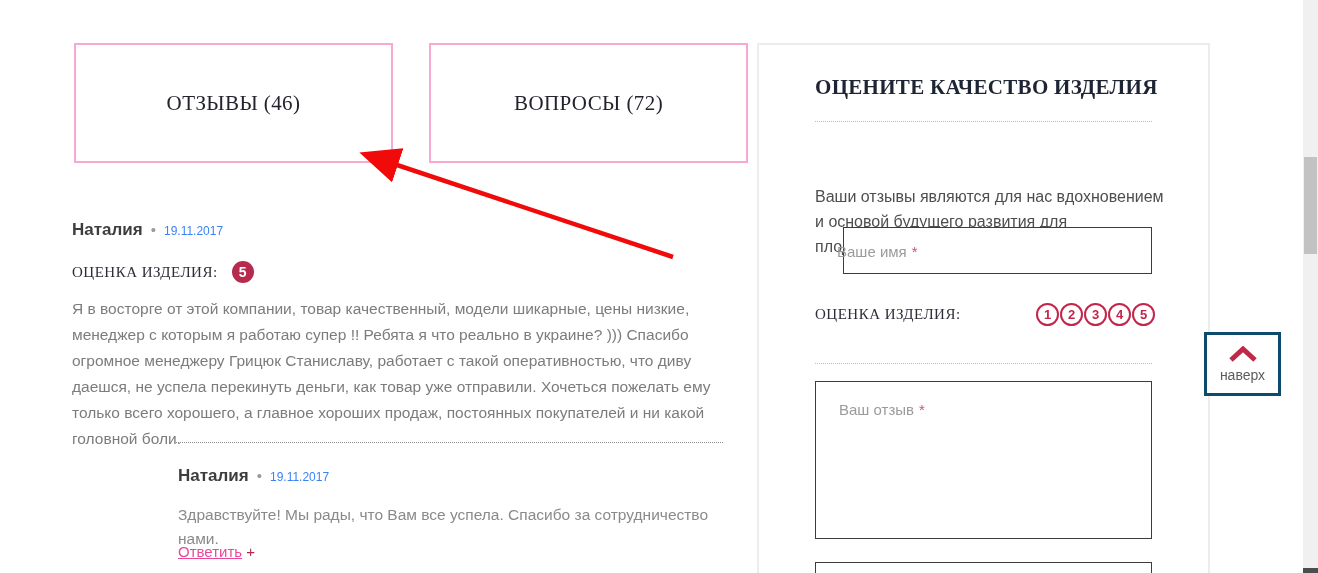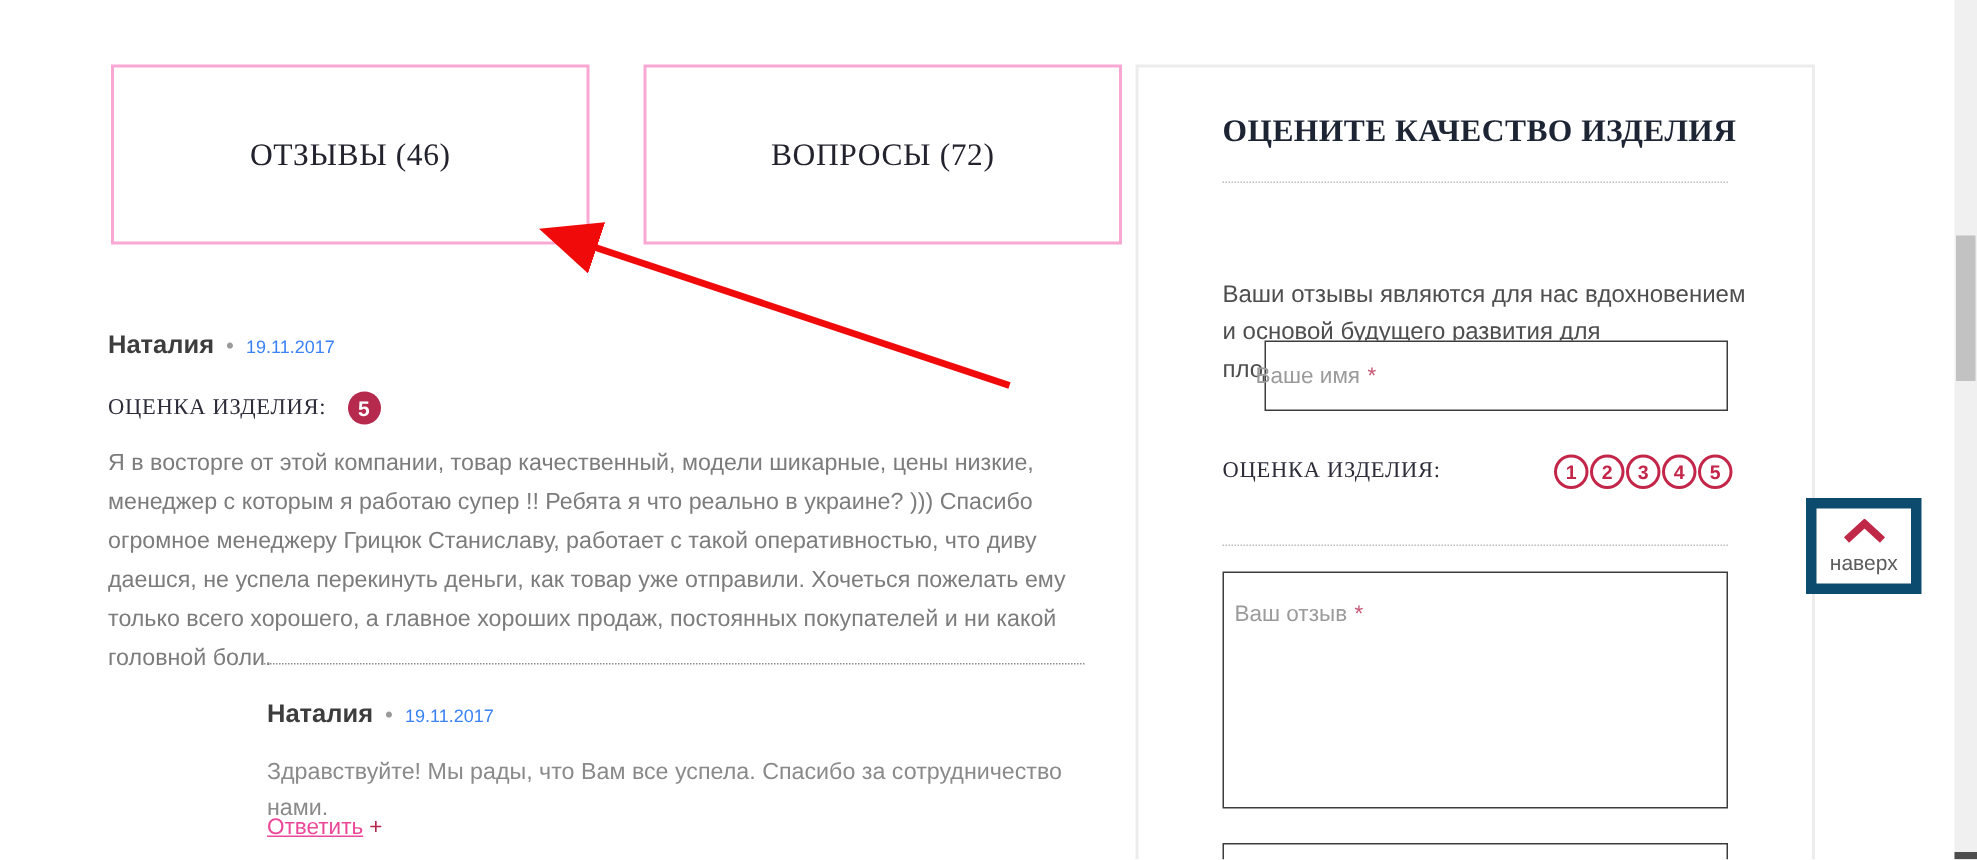--- a/index.html
+++ b/index.html
@@ -80,40 +80,40 @@
   .field input, .field textarea {
     width:100%; height:100%; border:1.5px solid #3c3c3c; background:#fff;
     font-family:"Liberation Sans", sans-serif; font-size:15px; color:#444;
     padding:12px 20px; outline:none; resize:none; display:block;
   }
   #name-field { top:182px; height:47px;padding-left:28px; }
   #review-field { top:336px; height:158px; }
   #extra-field { top:517px; height:60px; }
   .fake-ph { position:absolute; pointer-events:none; font-size:15px; color:#9b9b9b; }
   #name-field .fake-ph { left:22px; top:50%; transform:translateY(-50%); }
-  #review-field .fake-ph { left:8px; top:20px;text-align:center; }
+  #review-field .fake-ph { left:24px; top:20px;text-align:center; }
   .req-mark { color:#c75673; margin-left:5px; }
 
   .sb-rating-row { position:absolute; left:56px; top:258px; right:53px;
     display:flex; align-items:center; justify-content:space-between; }
   .sb-rating-label {
     font-family:"Liberation Serif", serif; font-size:15px; color:#2d2d3a; letter-spacing:.5px;
   }
   .rating-circles { display:flex; gap:1px; }
   .rating-circle {
     width:23px; height:23px; border-radius:50%; border:2px solid #c32649;
     color:#c32649; font-size:13px; font-weight:bold;
     display:flex; align-items:center; justify-content:center; cursor:pointer;
     background:#fff;
   }
 
   
   .back-to-top {
     position:absolute; left:1204px; top:332px; width:77px; height:64px;
-    background:#fff; border:7px solid #0c4a6e; z-index:30;
+    background:#fff; border:3px solid #0c4a6e; z-index:30;
     display:flex; flex-direction:column; align-items:center; justify-content:center;
     gap:4px; cursor:pointer;
   }
   .back-to-top-label { font-size:14px; color:#5c5c5c; }
 
   
   .scrollbar-track {
     position:absolute; right:0; top:0; width:15px; height:573px; background:#f0f0f0; z-index:50;
   }
   .scrollbar-thumb {

